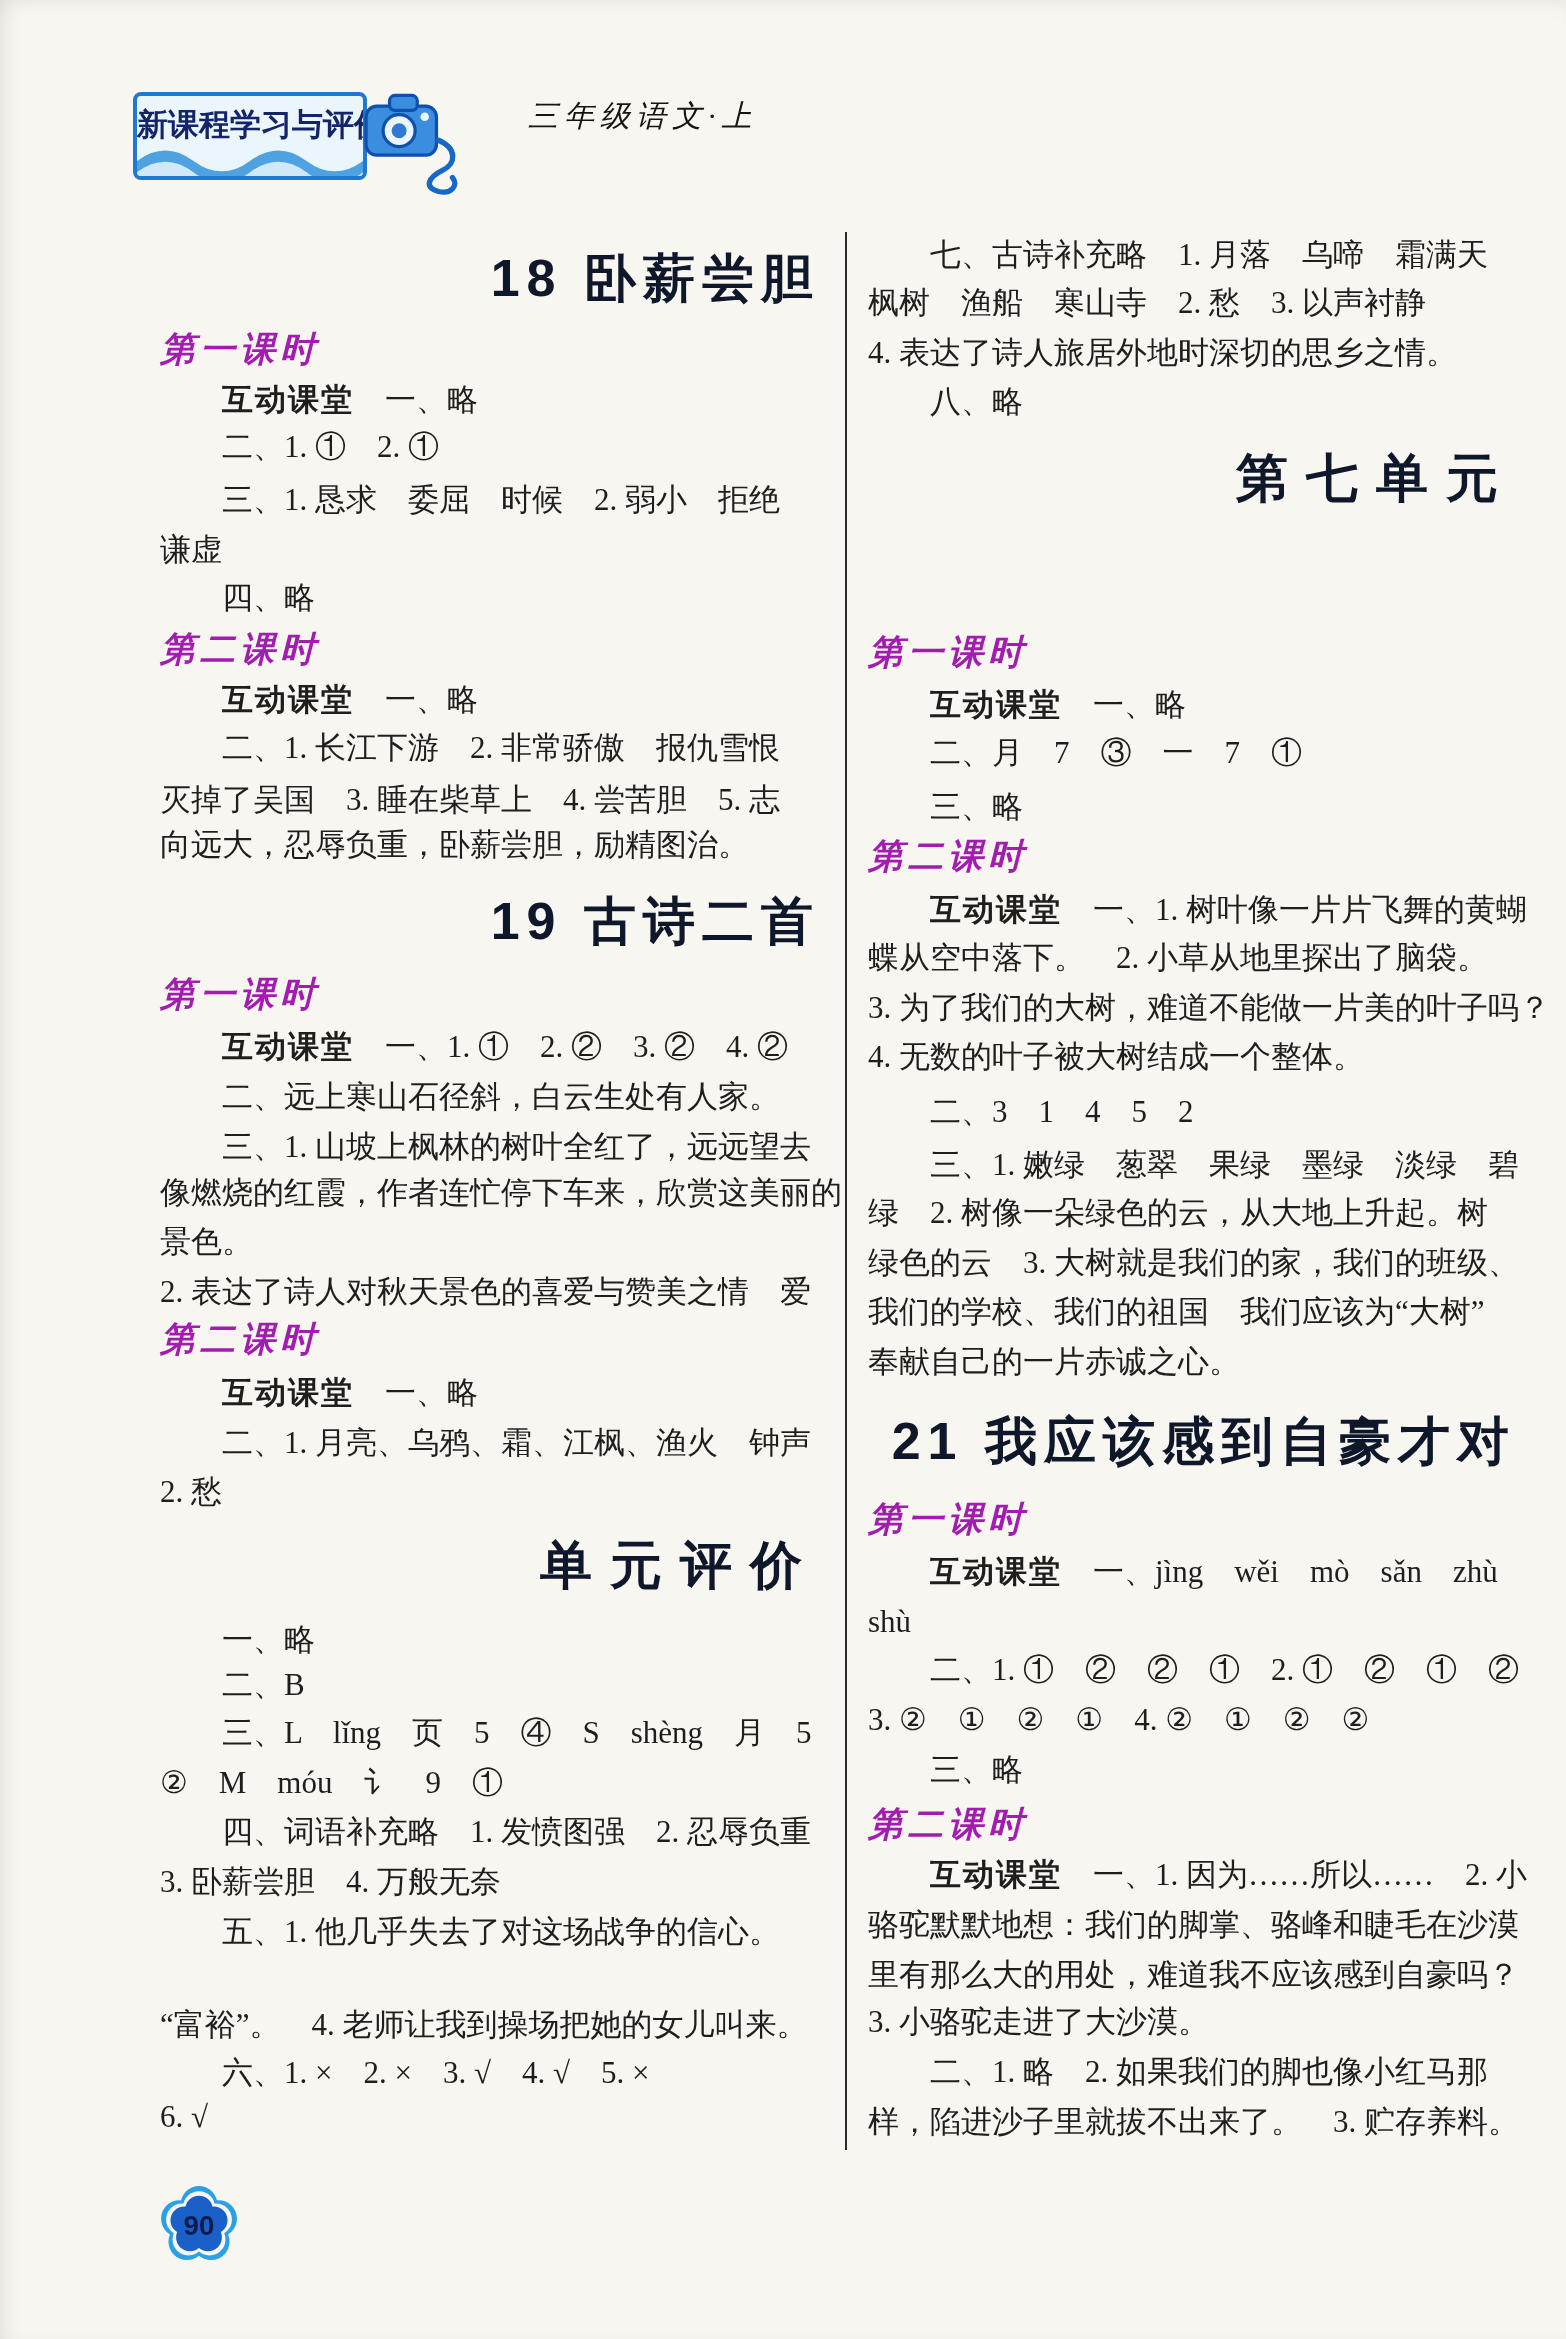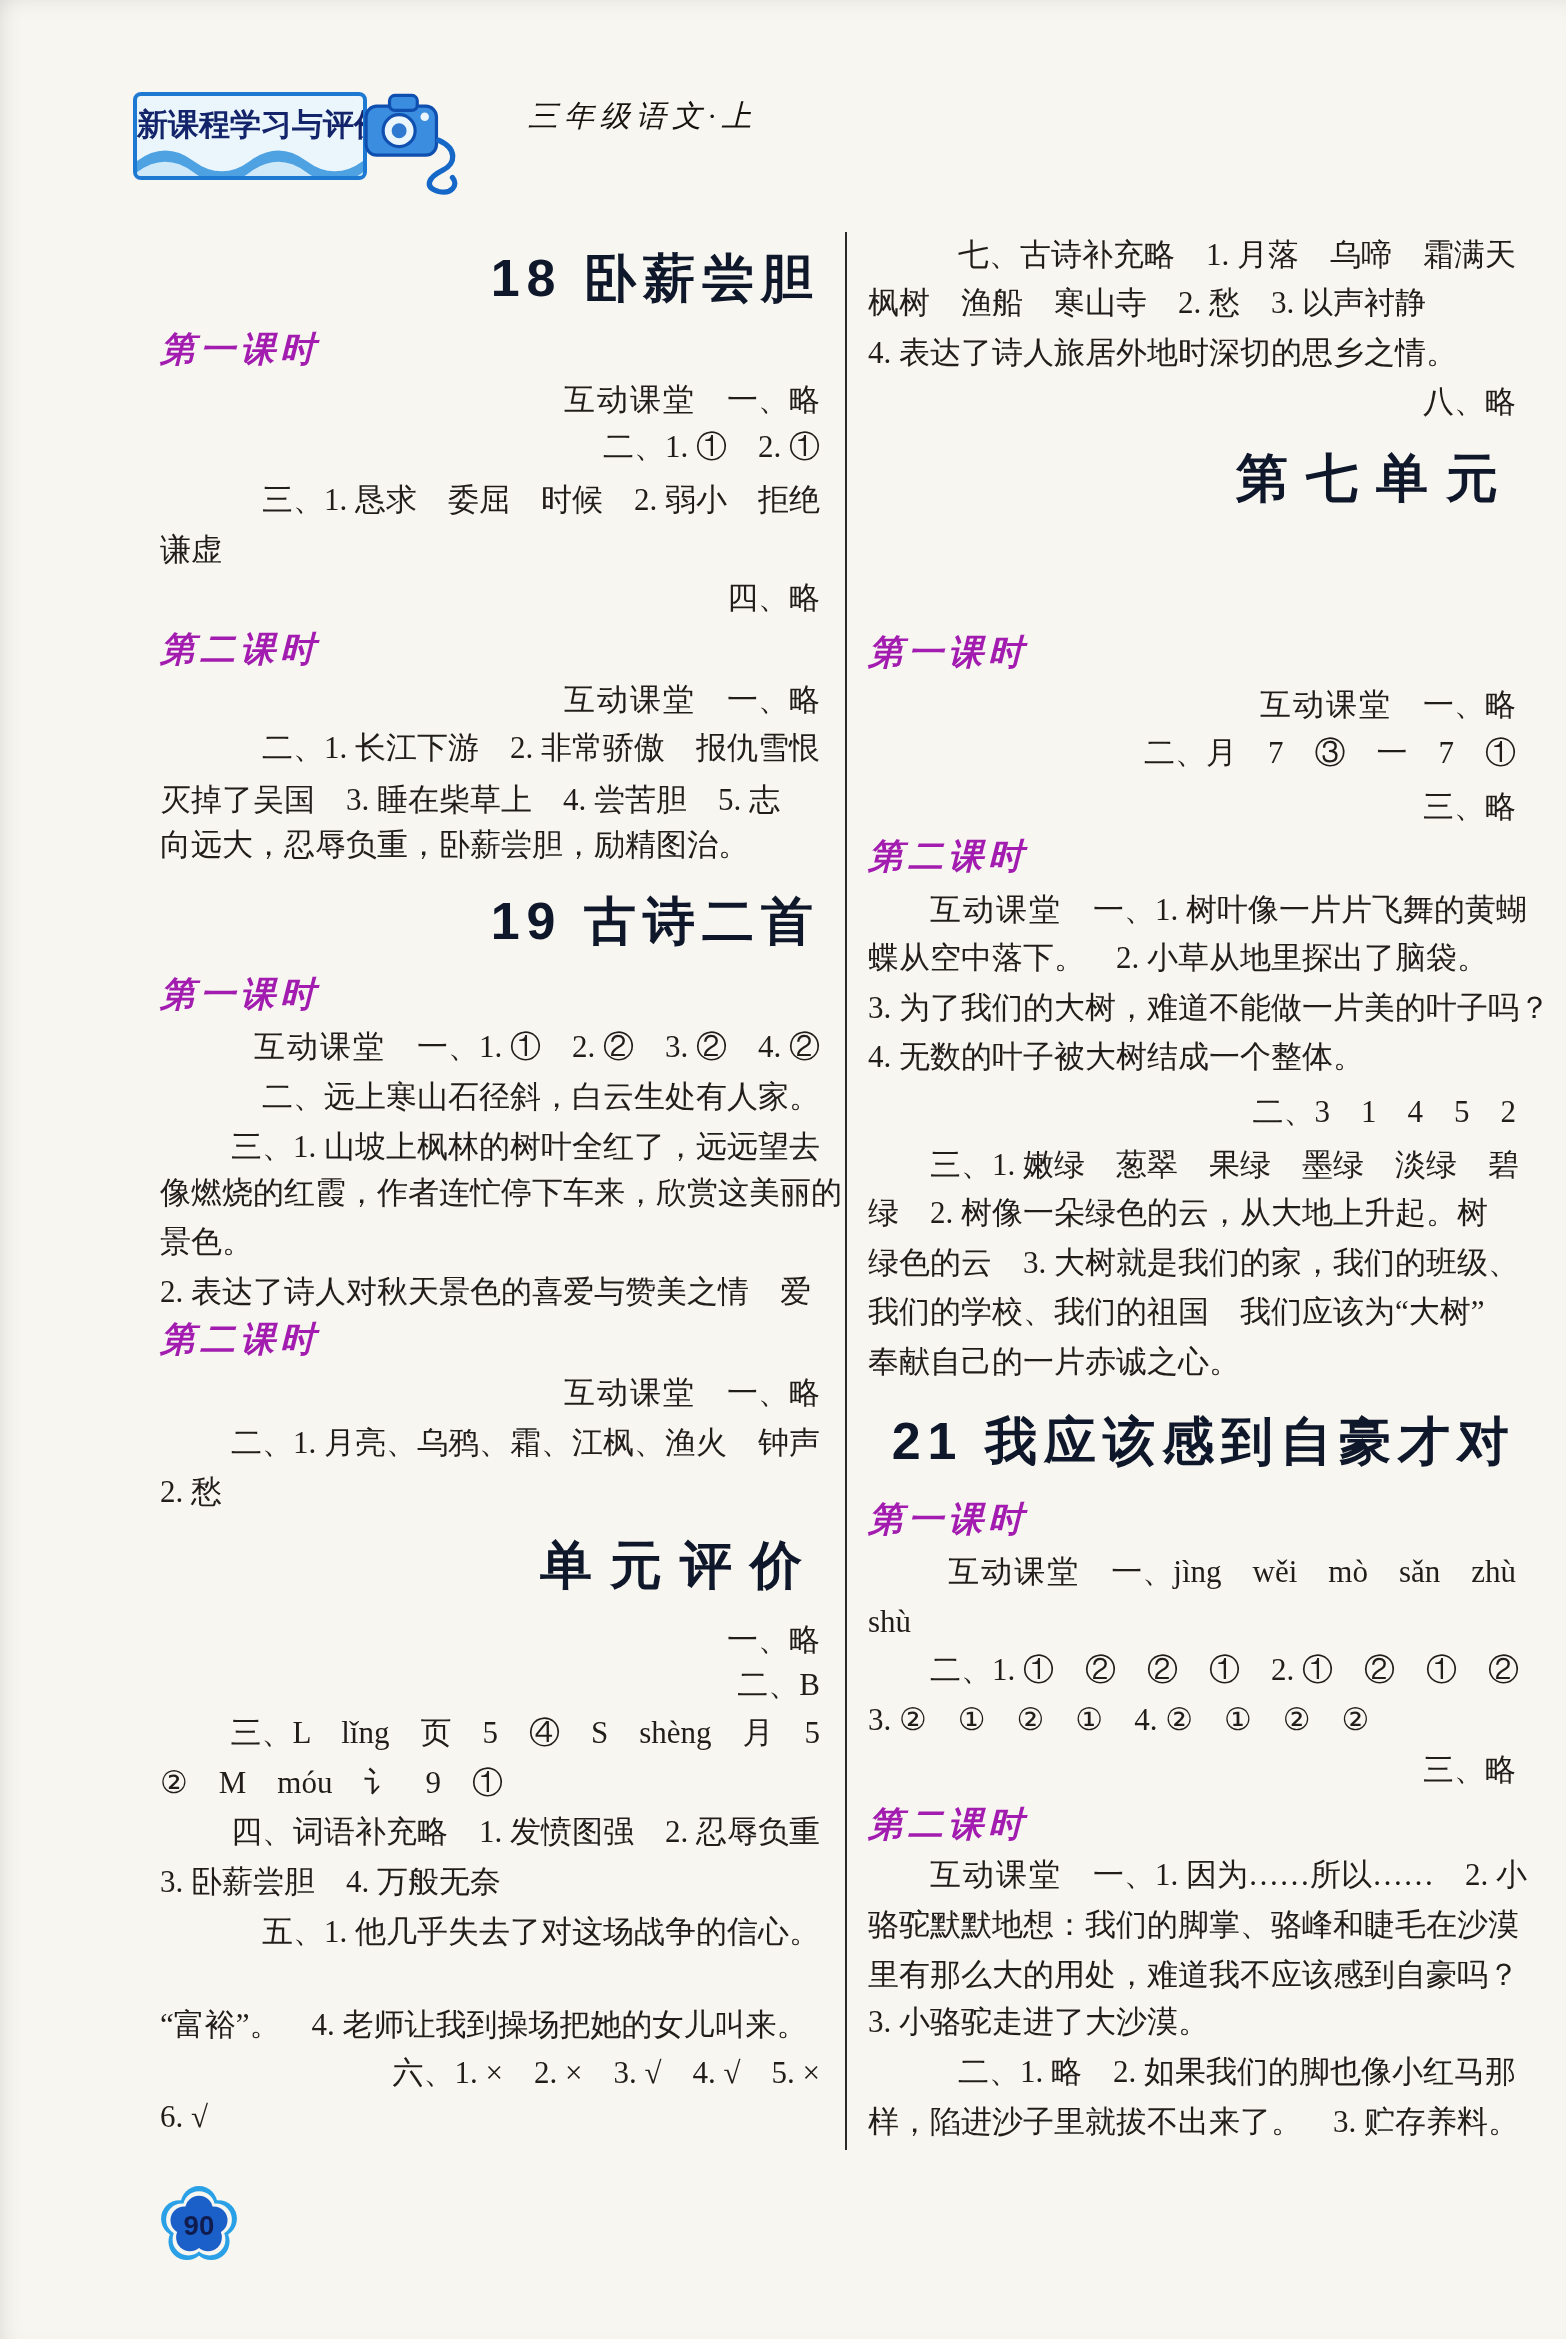--- a/index.html
+++ b/index.html
@@ -16,22 +16,22 @@
   .camera{position:absolute;left:348px;top:72px;width:130px;height:128px;}
   .volume-title{position:absolute;left:528px;top:96px;font-size:30px;font-style:italic;
             letter-spacing:6px;color:#17140f;white-space:pre;}
   
   .divider{position:absolute;left:845px;top:232px;width:2px;height:1918px;background:#2b2b2b;}
   .col{position:absolute;top:0;height:100%;}
   #col-left{left:160px;width:660px;}
   #col-right{left:868px;width:648px;}
   .ln{position:absolute;left:0;width:100%;font-size:31px;line-height:50px;white-space:pre;
       box-sizing:border-box;}
-  .ln.p{padding-left:62px;text-align:right;}
-  .lbl{font-family:"Liberation Sans","DejaVu Sans",sans-serif;font-weight:400;letter-spacing:2px;margin-top:17px;}
+  .ln.p{padding-left:62px;}
+  .lbl{font-family:"Liberation Sans","DejaVu Sans",sans-serif;font-weight:700;letter-spacing:2px;margin-top:17px;}
   .ln.h1{text-align:right;color:#0f172a;font-family:"Liberation Sans","DejaVu Sans",sans-serif;
       font-weight:700;font-size:52px;line-height:56px;letter-spacing:7px;}
   .ln.h1.wide{letter-spacing:18px;}
   .ln.h2{color:#a21caf;font-weight:700;font-style:italic;font-size:35px;letter-spacing:5px;
       font-family:"Liberation Serif","DejaVu Serif",serif;}
   
   .badge{position:absolute;left:158px;top:2184px;width:82px;height:82px;}
 </style>
 </head>
 <body>

